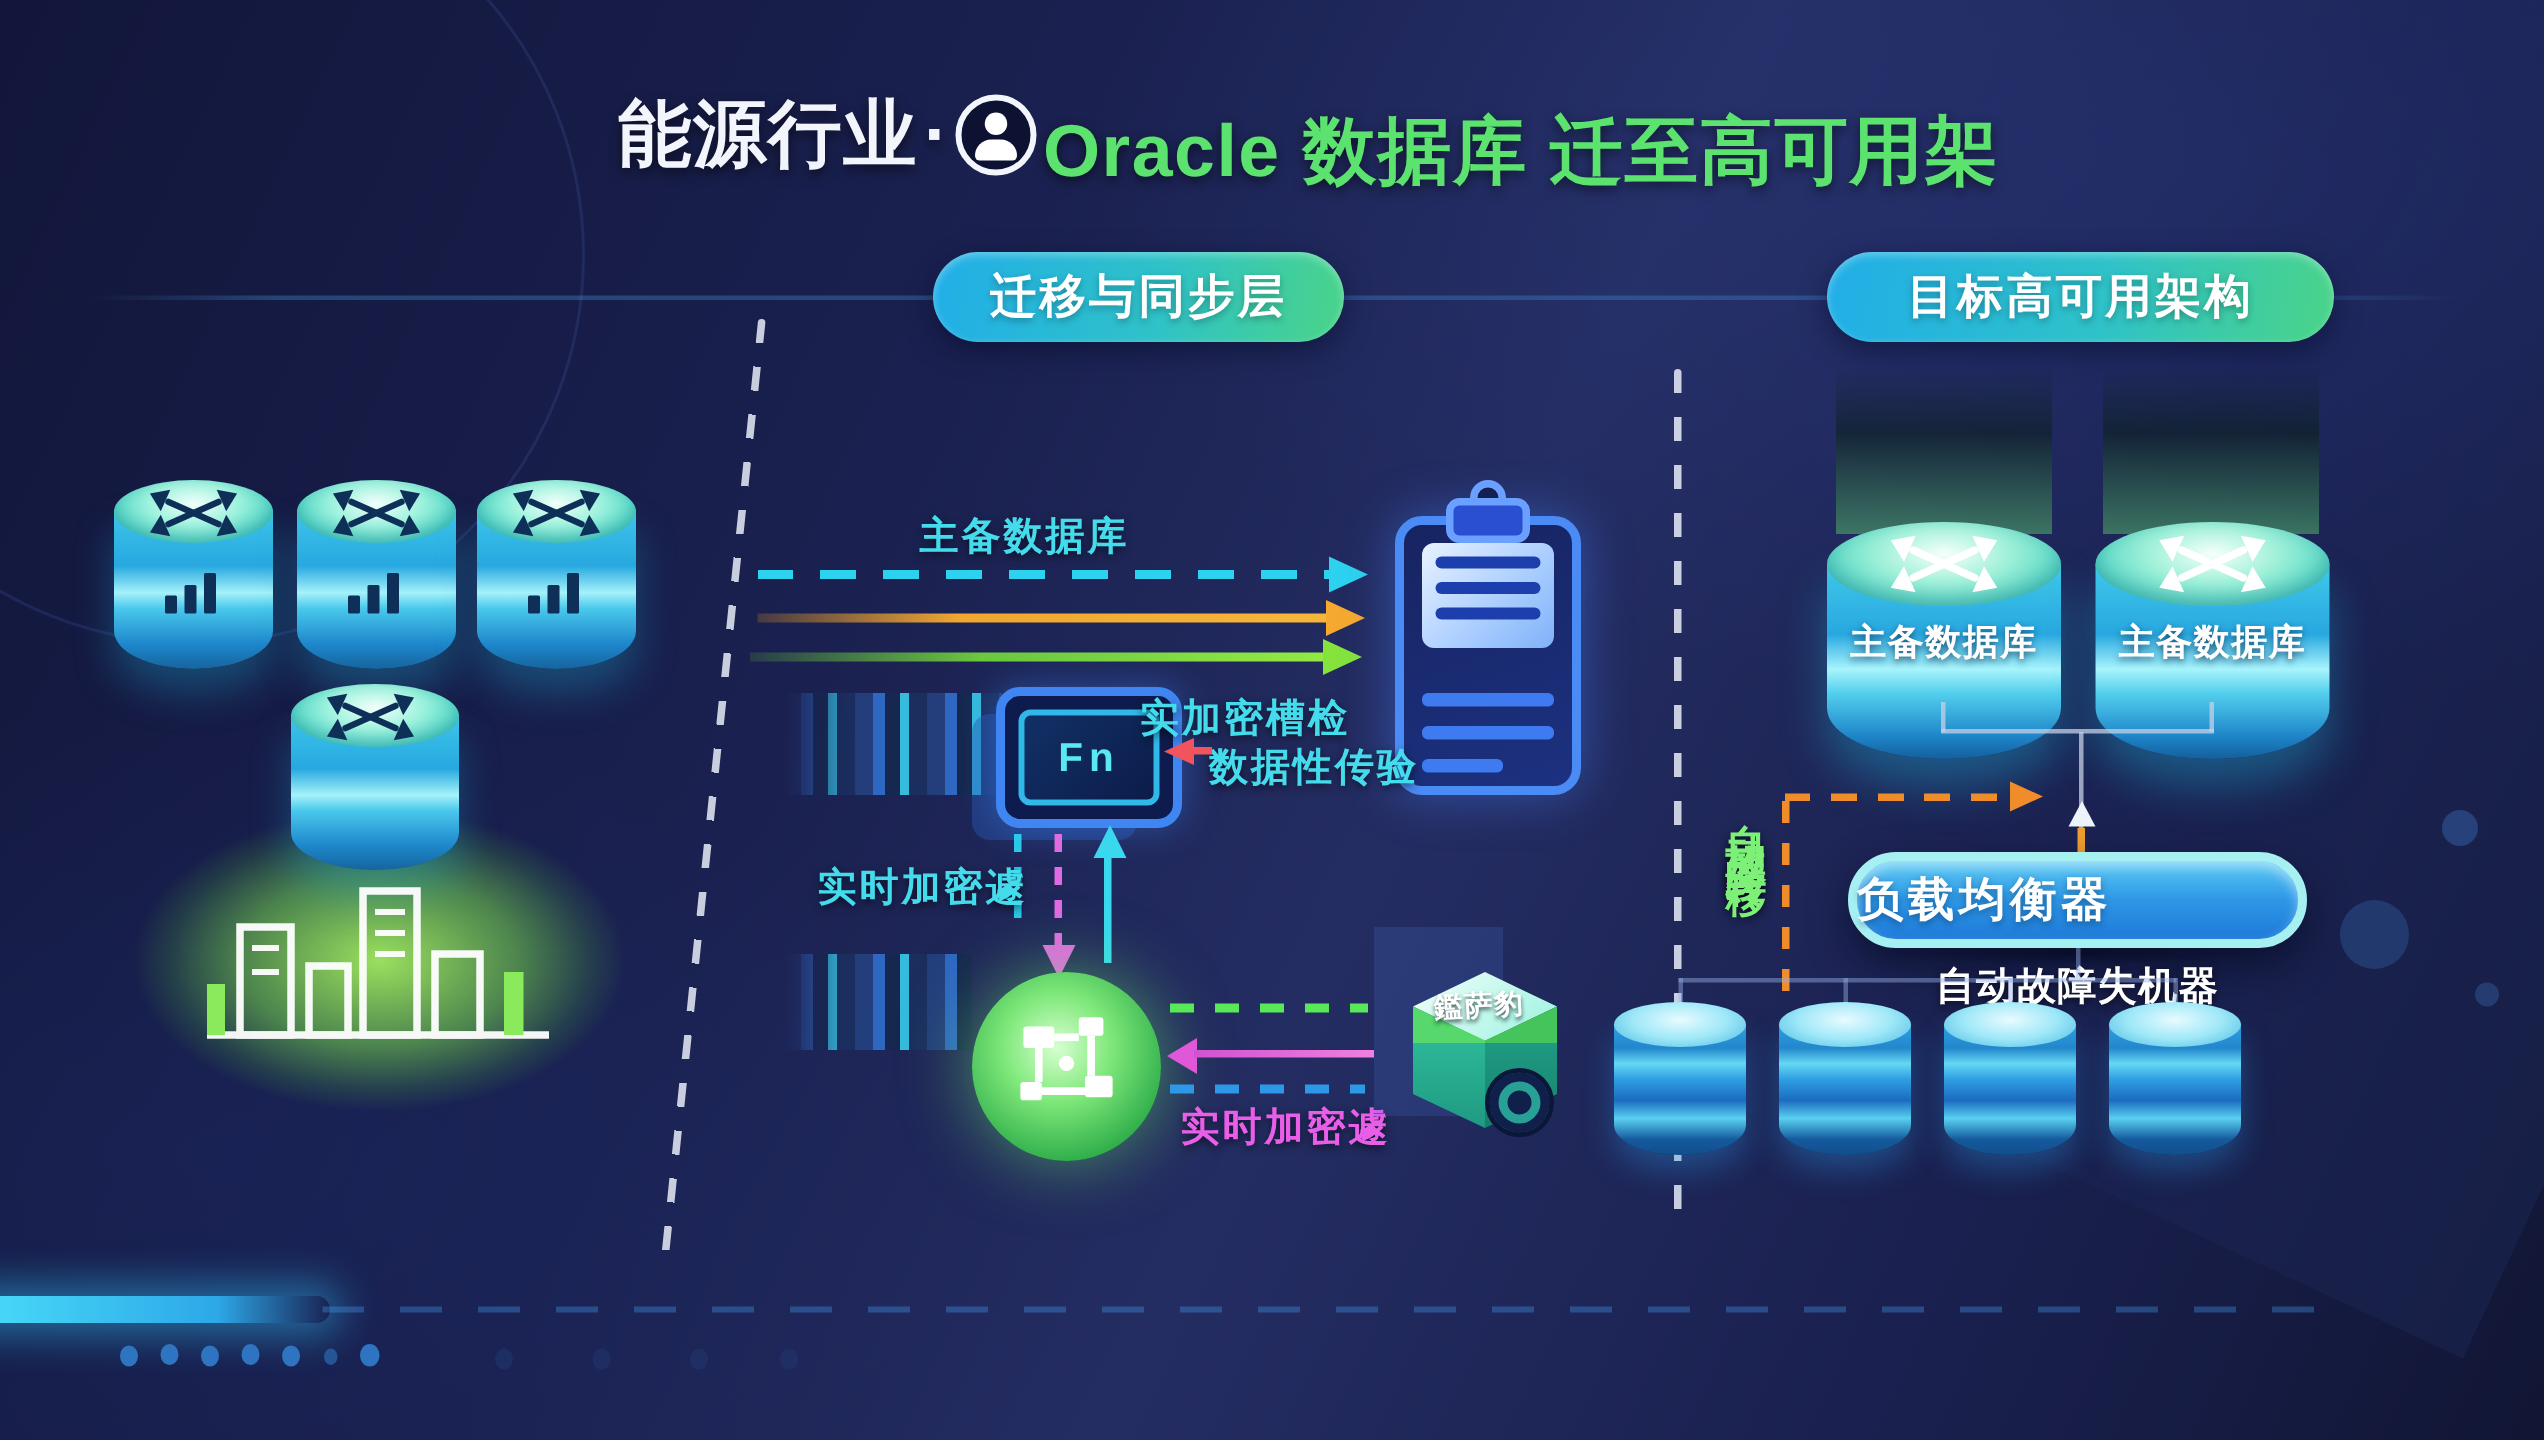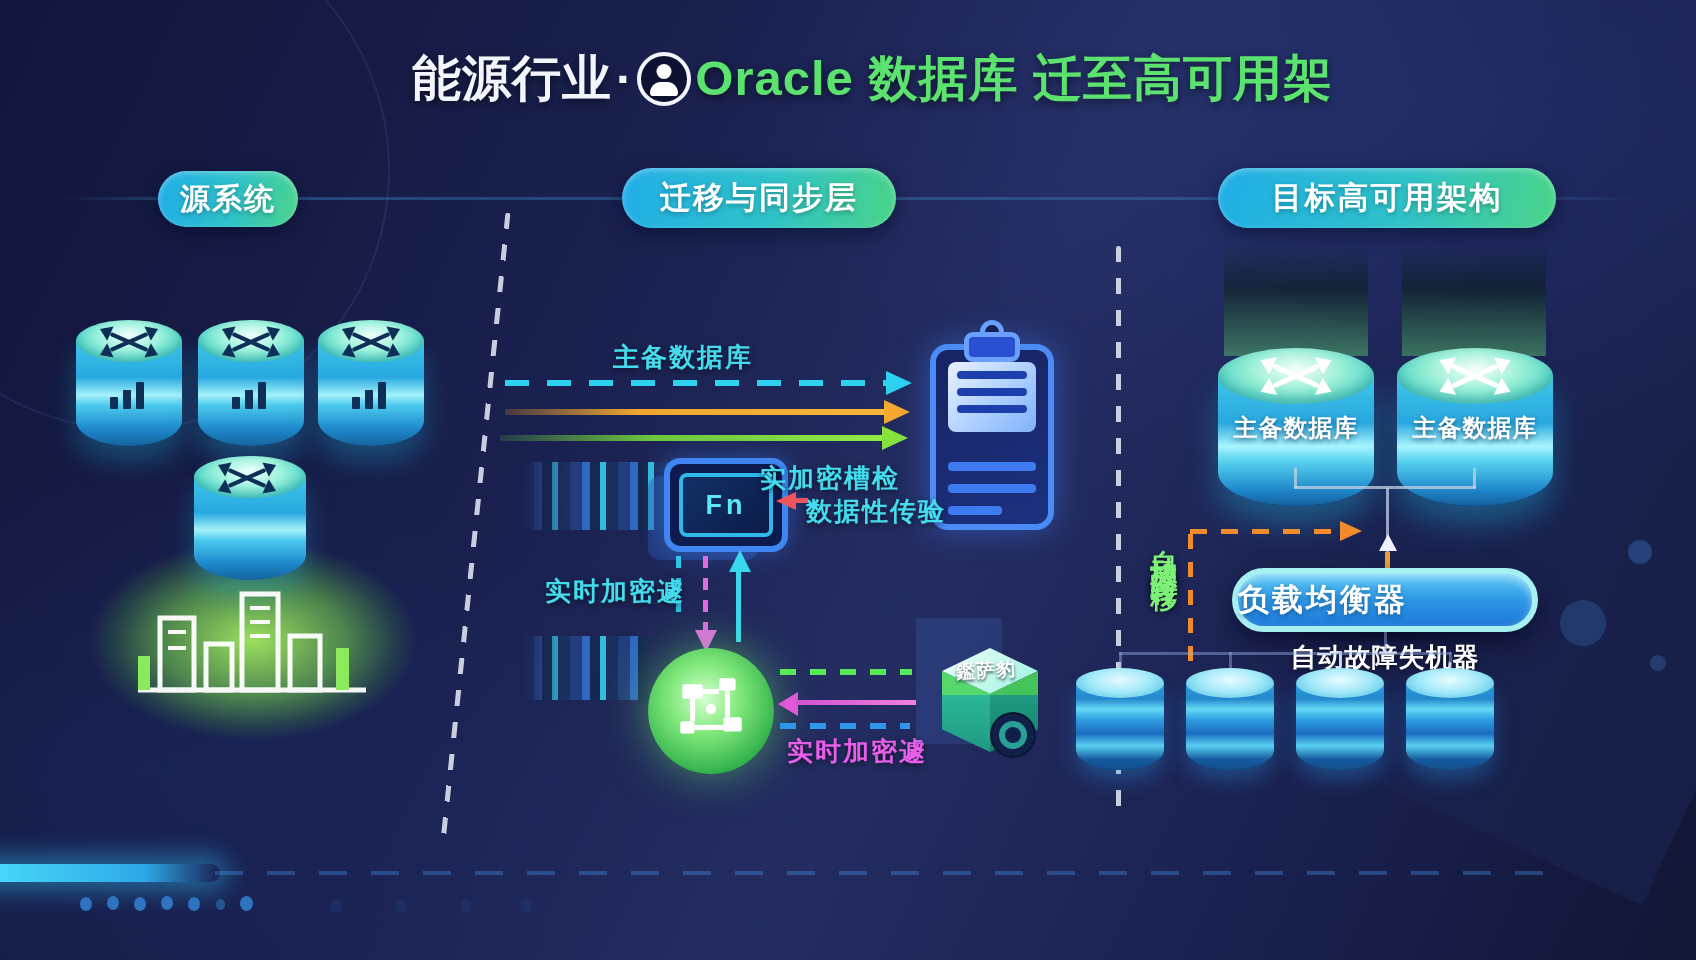--- a/index.html
+++ b/index.html
@@ -11,21 +11,21 @@
       radial-gradient(900px 500px at 8% 80%, rgba(30,60,140,.16), transparent 60%),
       linear-gradient(115deg,#12163a 0%,#1a2150 35%,#242d62 55%,#1a2150 78%,#111634 100%);
   }
   .a { position:absolute; }
   .layer { position:absolute; inset:0; }
 
   
   .title-row { left:90px; top:46px; width:1565px; display:flex; justify-content:center; align-items:center; gap:4px;
     font-size:49px; font-weight:800; letter-spacing:1px; text-shadow:0 3px 8px rgba(0,0,0,.55); }
   .t-white { color:#f2f5fc; }
-  .t-green { color:#5ce26e; }
+  .t-green { color:#5ce26e;margin-top:22px; }
   .avatar { position:relative; width:54px; height:54px; border:4px solid #f2f5fc; border-radius:50%; background:#0d1233; flex:0 0 auto; }
   .av-head { position:absolute; top:8px; left:50%; transform:translateX(-50%); width:15px; height:15px; border-radius:50%; background:#fff; }
   .av-body { position:absolute; bottom:6px; left:50%; transform:translateX(-50%); width:28px; height:14px; border-radius:14px 14px 4px 4px; background:#fff; }
 
   
   .hline { height:3px; background:linear-gradient(90deg,transparent 0%,rgba(70,170,240,.55) 8%,rgba(70,170,240,.45) 92%,transparent); opacity:.55; }
   .pill { display:flex; align-items:center; justify-content:center; color:#fff; font-weight:800; letter-spacing:2px;
     border-radius:32px; background:linear-gradient(100deg,#21aee8 0%,#2fc2c8 55%,#4ad488 100%);
     box-shadow:0 6px 18px rgba(0,10,40,.5), inset 0 2px 6px rgba(255,255,255,.35);
     text-shadow:0 2px 5px rgba(0,40,40,.35); }
@@ -151,23 +151,20 @@
     <span class="t-white">能源行业</span>
     <span class="t-white">·</span>
     <span class="avatar">
       <span class="av-head"></span>
       <span class="av-body"></span>
     </span>
     <span class="t-green">Oracle 数据库 迁至高可用架</span>
   </div>
 
   <div class="a hline" style="left:60px;top:197px;width:1580px"></div>
-  <div class="a pill" style="left:158px;top:171px;width:140px;height:56px;font-size:30px">
-    <span>源系统</span>
-  </div>
   <div class="a pill" style="left:1218px;top:168px;width:338px;height:60px;font-size:31px">
     <span>目标高可用架构</span>
   </div>
   <div class="a pill" style="left:622px;top:168px;width:274px;height:60px;font-size:31px">
     <span>迁移与同步层</span>
   </div>
 
   <div class="a sep" style="left:473px;top:211px;height:632px;transform:rotate(5.9deg)"></div>
   <div class="a sep" style="left:1116px;top:246px;height:576px"></div>
 

